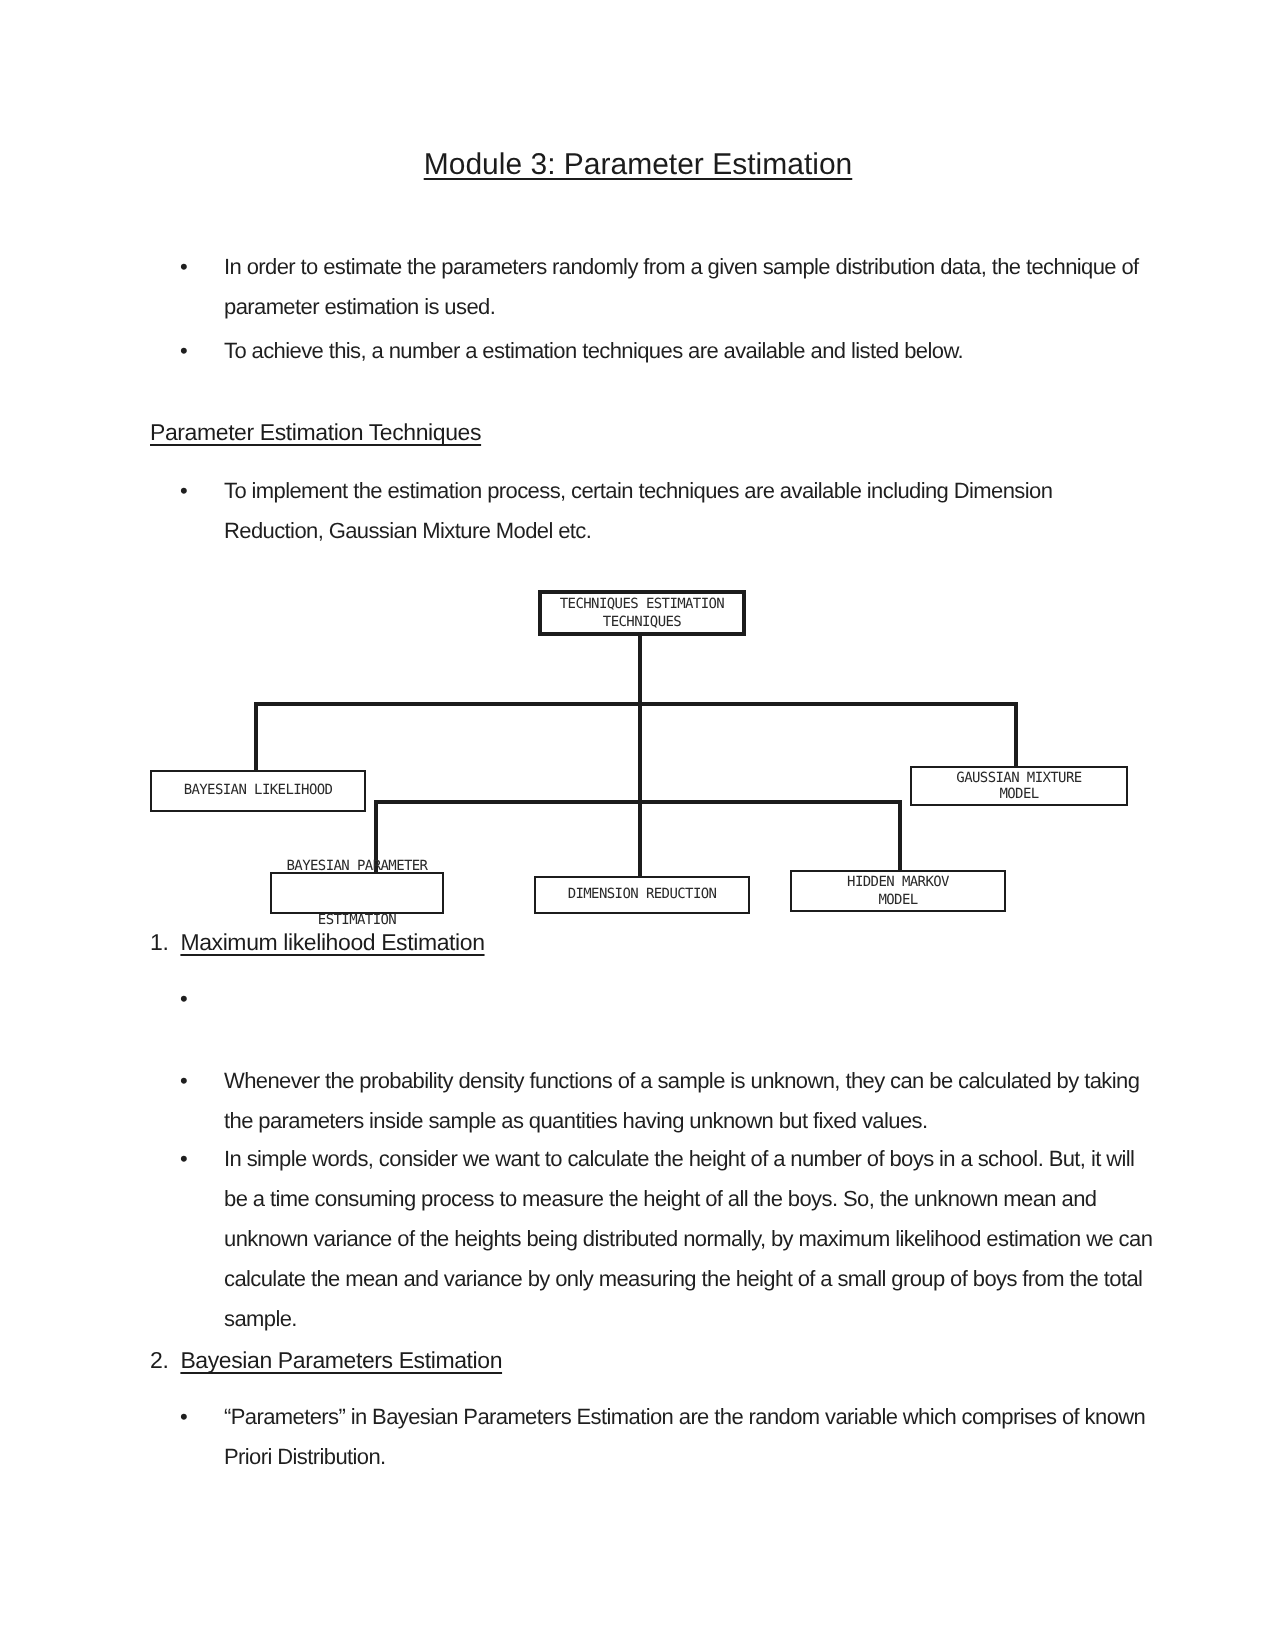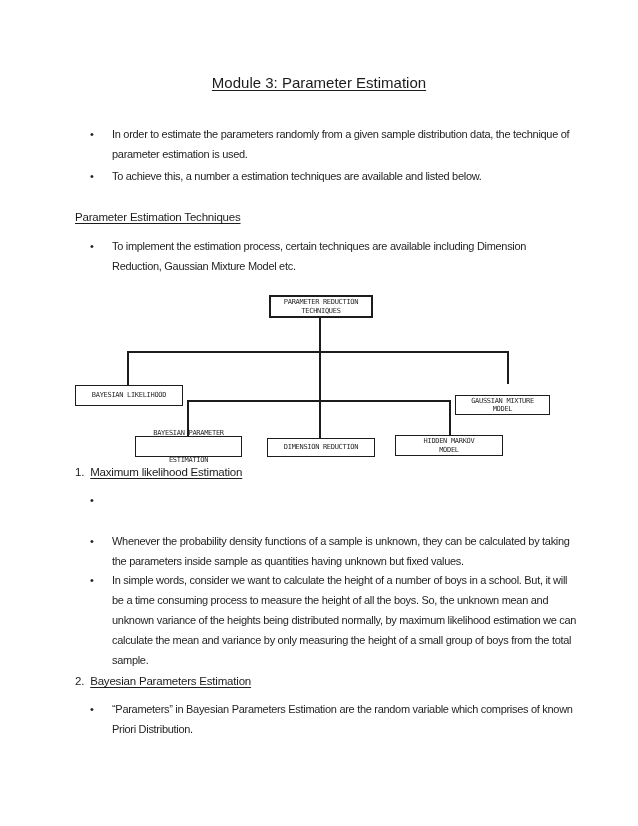--- a/index.html
+++ b/index.html
@@ -102,34 +102,34 @@
 
     <div class="dline" style="left:319px; top:317px; width:2px; height:121px;"></div>
     <div class="dline" style="left:128px; top:351px; width:381px; height:2px;"></div>
     <div class="dline" style="left:127px; top:351px; width:2px; height:35px;"></div>
     <div class="dline" style="left:507px; top:351px; width:2px; height:33px;"></div>
     <div class="dline" style="left:188px; top:400px; width:263px; height:2px;"></div>
     <div class="dline" style="left:187px; top:400px; width:2px; height:37px;"></div>
     <div class="dline" style="left:449px; top:400px; width:2px; height:36px;"></div>
 
     <div class="dbox dbox-root" style="left:269px; top:295px; width:104px; height:23px;">
-      <span>PARAMETER REDUCTION</span>
+      <span>TECHNIQUES ESTIMATION</span>
       <span>TECHNIQUES</span>
     </div>
 
     <div class="dbox" style="left:75px; top:385px; width:108px; height:21px;">
       <span>BAYESIAN LIKELIHOOD</span>
     </div>
 
-    <div class="dbox" style="left:455px; top:395px; width:95px; height:20px; line-height:8px;">
+    <div class="dbox" style="left:455px; top:383px; width:109px; height:20px; line-height:8px;">
       <span>GAUSSIAN MIXTURE</span>
       <span>MODEL</span>
     </div>
 
-    <div class="dbox" style="left:135px; top:436px; width:107px; height:21px;gap:19px;">
+    <div class="dbox" style="left:135px; top:436px; width:87px; height:21px;gap:19px;">
       <span>BAYESIAN PARAMETER</span>
       <span>ESTIMATION</span>
     </div>
 
     <div class="dbox" style="left:267px; top:438px; width:108px; height:19px;">
       <span>DIMENSION REDUCTION</span>
     </div>
 
     <div class="dbox" style="left:395px; top:435px; width:108px; height:21px;justify-content:center;">
       <span>HIDDEN MARKOV</span>

